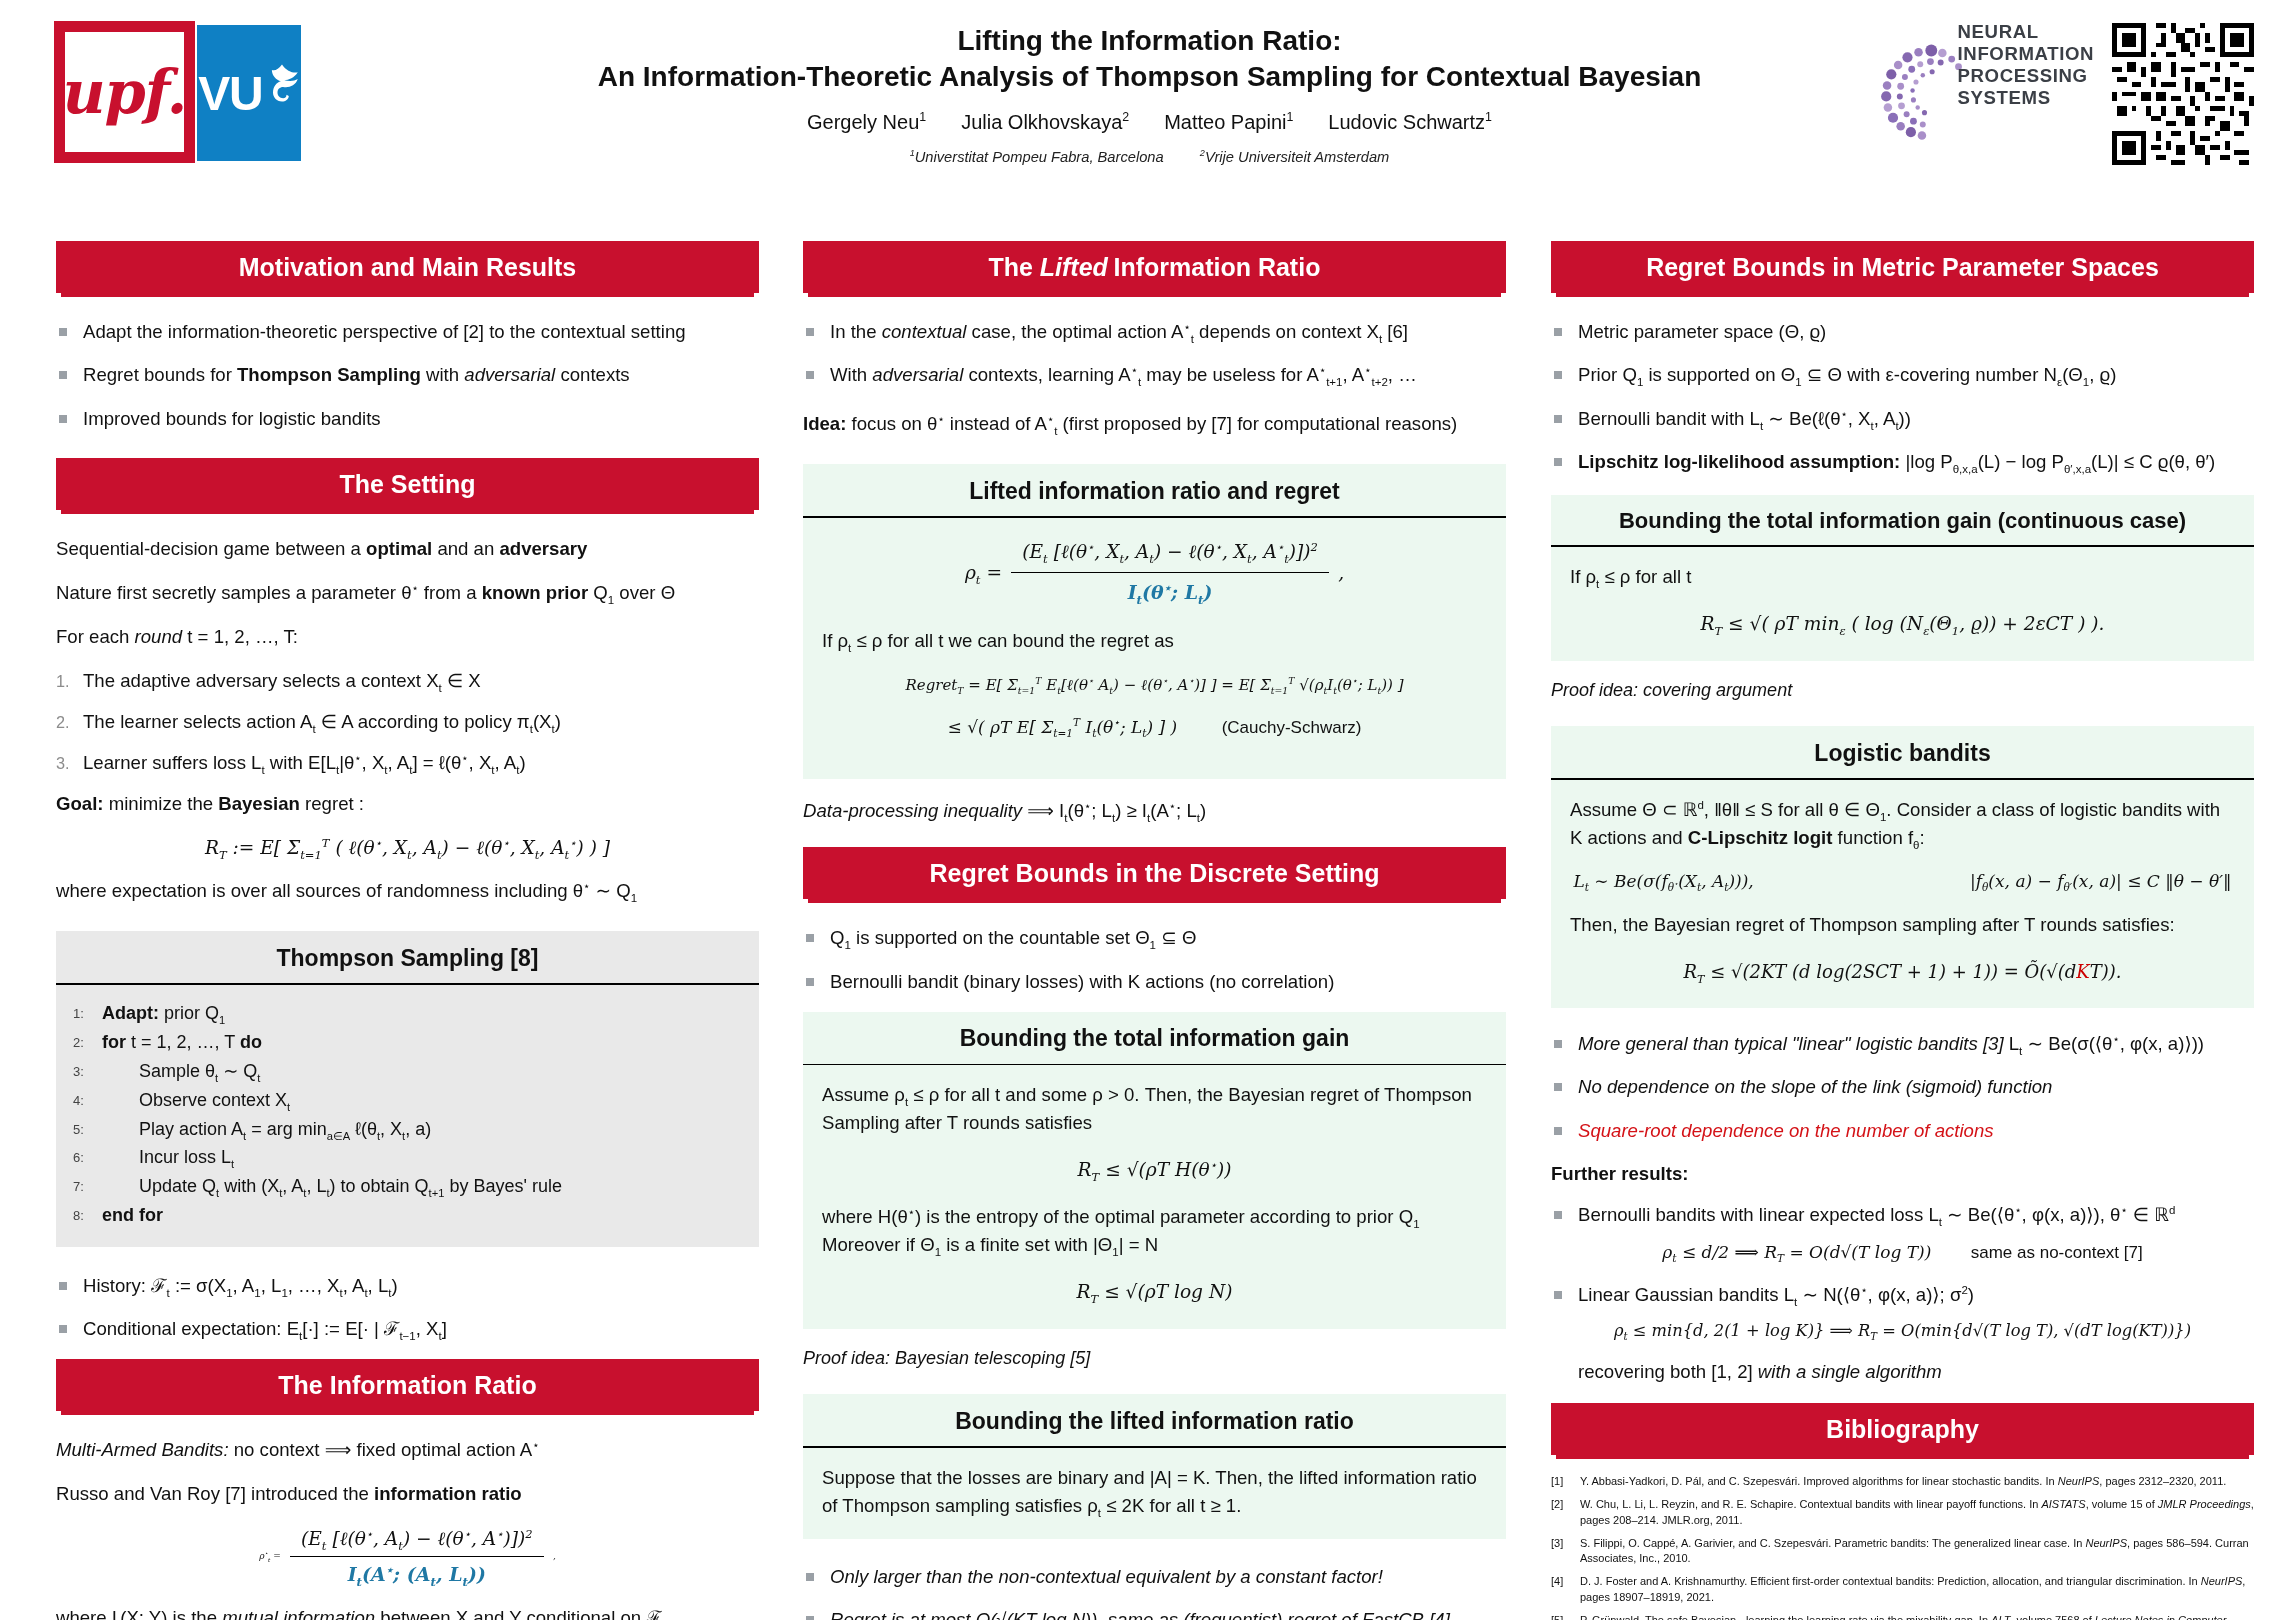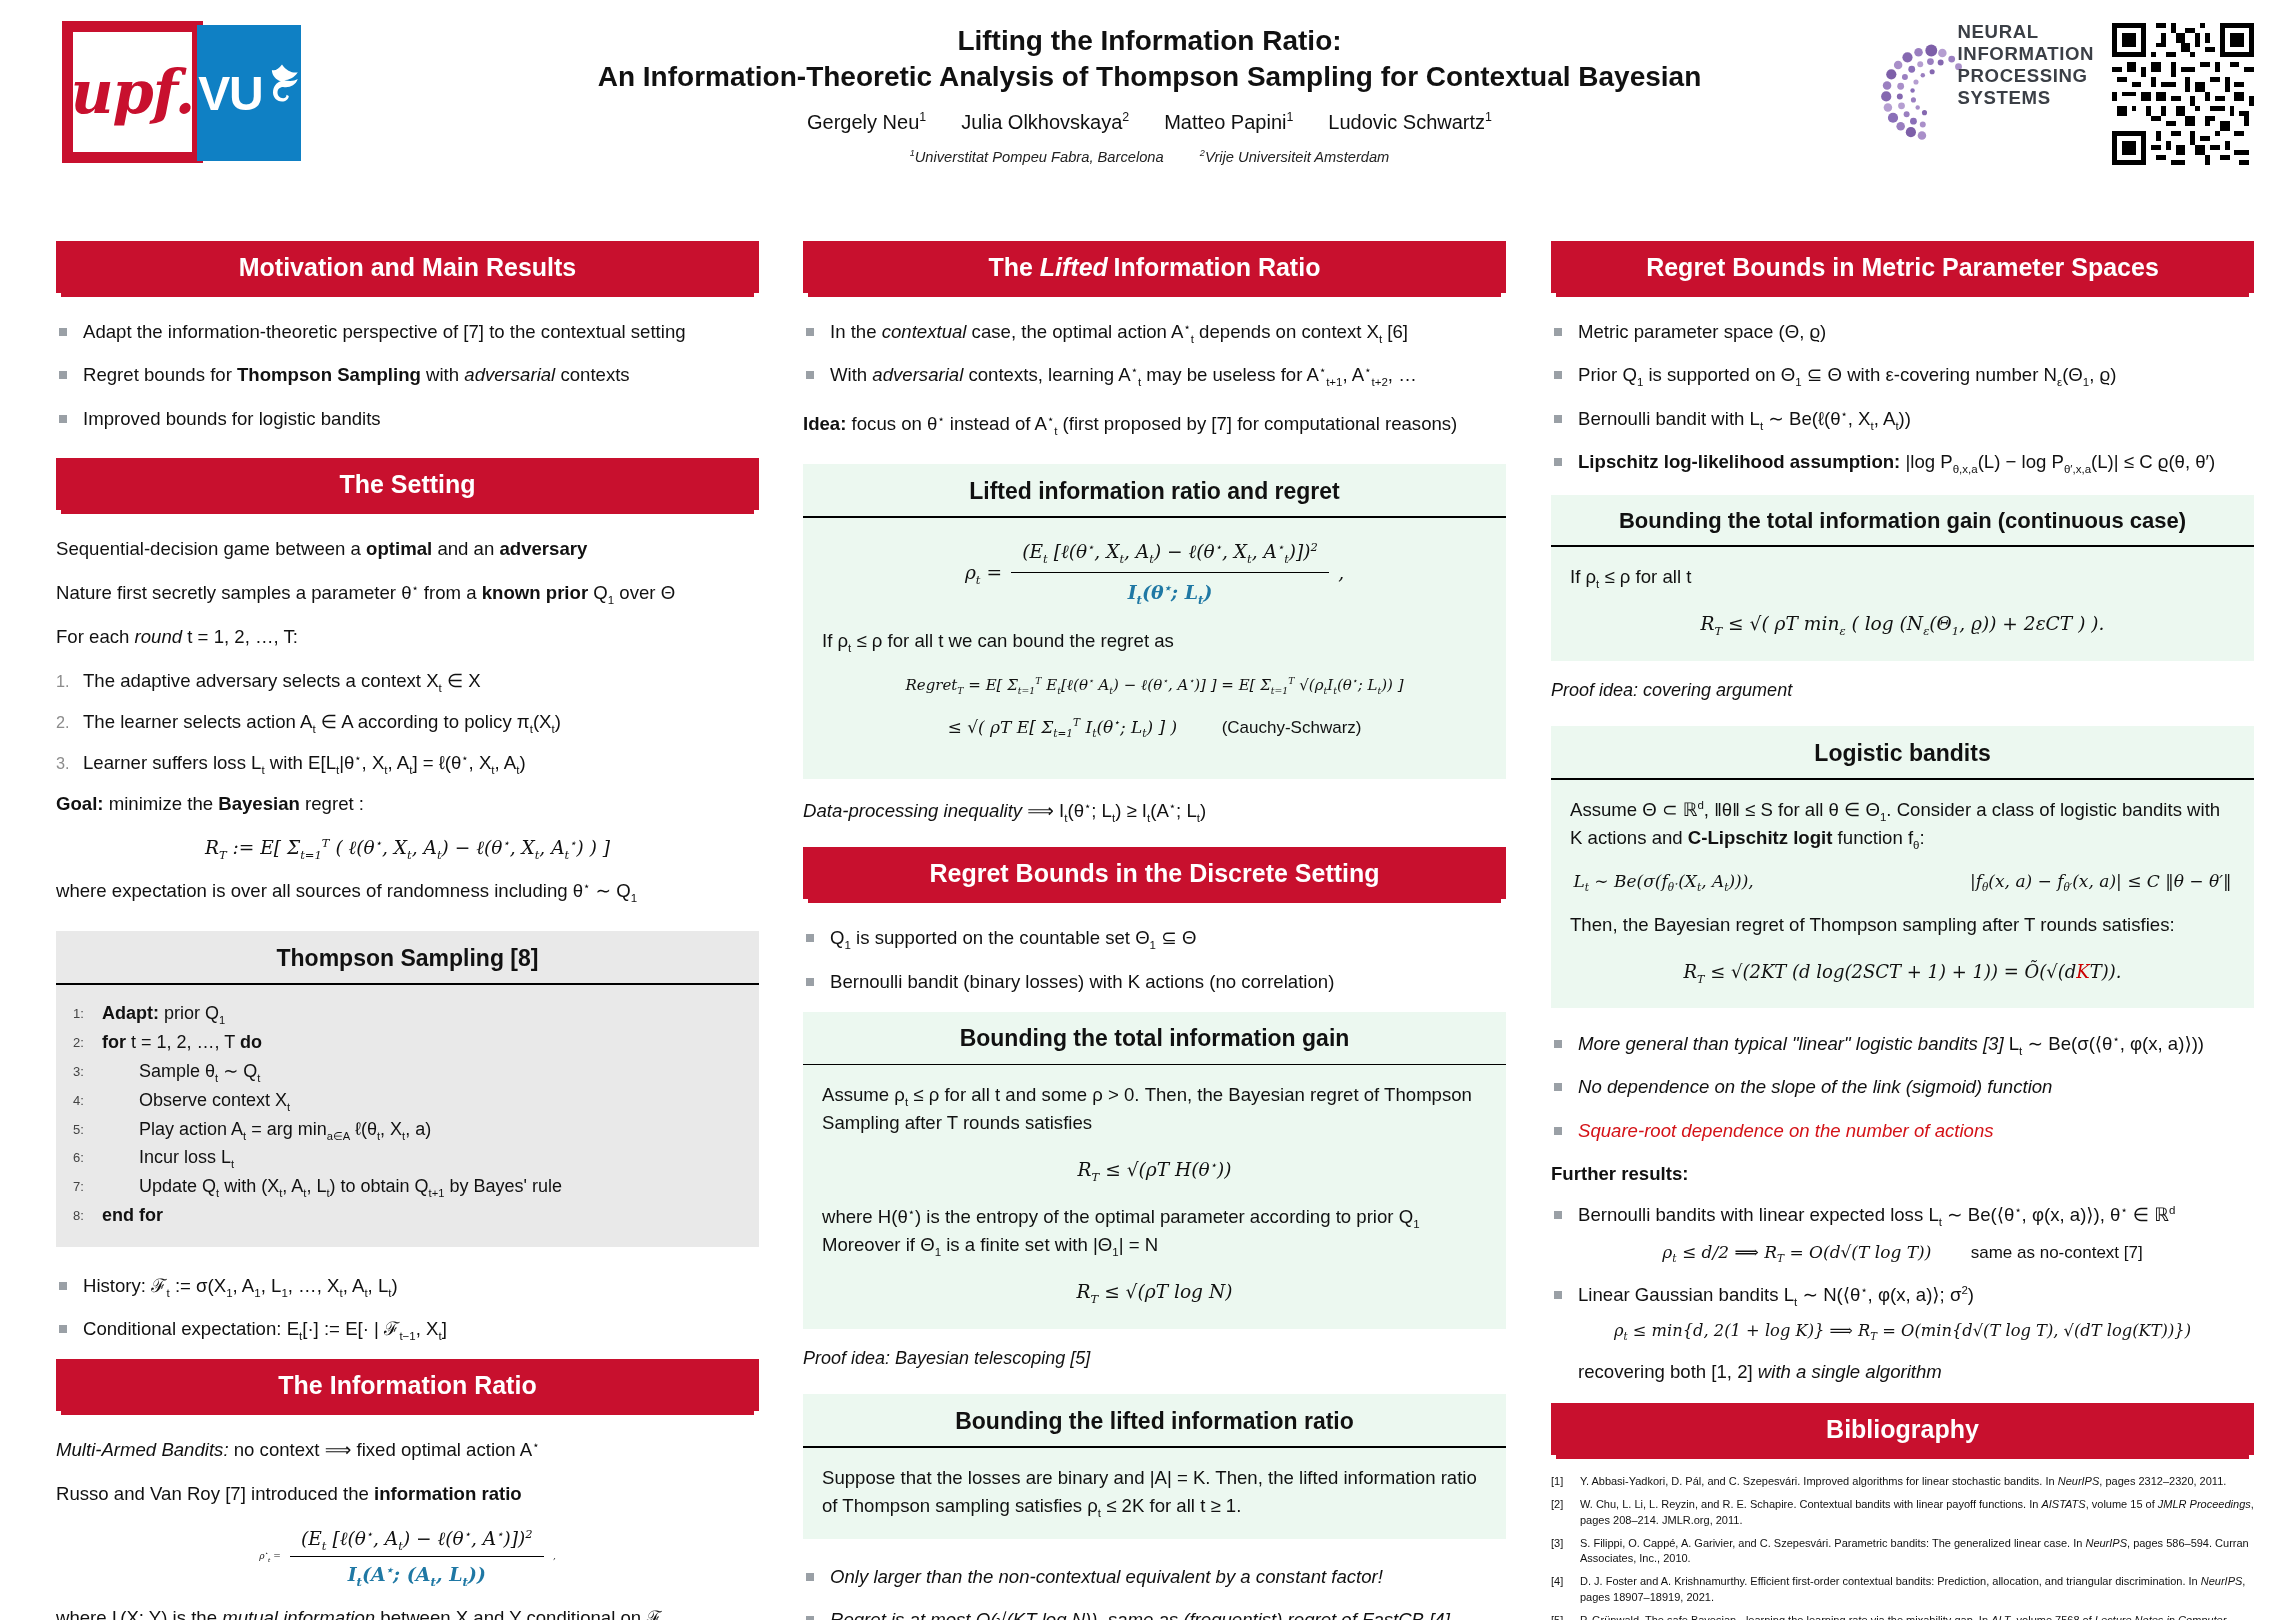--- a/index.html
+++ b/index.html
@@ -10,21 +10,21 @@
   *{box-sizing:border-box; margin:0; padding:0;}
   html,body{background:#fff;}
   body{width:2295px; height:1621px; position:relative; overflow:hidden;
        font-family:"Liberation Sans", sans-serif; color:var(--text-dark);}
   sub,sup{font-size:62%; line-height:0;}
   b{font-weight:bold;}
   .math{font-family:"DejaVu Serif", serif; font-style:italic;}
   .math b{font-weight:bold;}
   .note{font-family:"Liberation Sans", sans-serif; font-style:normal;}
   
-  .upf-logo{position:absolute; left:62px; top:21.4px; width:141px; height:142px;
+  .upf-logo{position:absolute; left:54px; top:21.4px; width:141px; height:142px;
     border:11.3px solid var(--accent-red); display:flex; align-items:center; justify-content:center;}
   .upf-text{font-family:"DejaVu Serif", serif; font-style:italic; font-weight:bold;
     font-size:59px; color:var(--accent-red); letter-spacing:-1.1px;}
   .vu-logo{position:absolute; left:197px; top:25px; width:104px; height:136px;
     background:var(--vu-blue); display:flex; align-items:center; justify-content:center; gap:1.1px;}
   .vu-text{color:#fff; font-size:48px; font-weight:bold; letter-spacing:-1.1px;text-align:right;}
   .vu-wing{margin-bottom:19px;}
   .title-wrap{position:absolute; left:507px; top:22.5px; width:1285px; text-align:center;}
   .title-line{font-size:28px; font-weight:bold; line-height:1.32;}
   .authors{margin-top:14.7px; font-size:20px;}
@@ -236,21 +236,21 @@
       <rect x="20" y="20" width="1" height="1" fill="#fff"></rect>
     </g>
   </svg>
 </div>
 
 <div class="col" id="col1">
   <div class="banner">
       <span>Motivation and Main Results</span>
     </div>
   <div class="sec">
-    <div class="bullet">Adapt the information-theoretic perspective of [7] to the contextual setting</div>
+    <div class="bullet">Adapt the information-theoretic perspective of [2] to the contextual setting</div>
     <div class="bullet">Regret bounds for <b>Thompson Sampling</b> with <i>adversarial</i> contexts</div>
     <div class="bullet">Improved bounds for logistic bandits</div>
   </div>
 
   <div class="banner">
       <span>The Setting</span>
     </div>
   <div class="sec">
     <div class="para math" style="font-family:'Liberation Sans',sans-serif;font-style:normal">Sequential-decision game between a <b>optimal</b> and an <b>adversary</b></div>
     <div class="para math" style="font-family:'Liberation Sans',sans-serif;font-style:normal">Nature first secretly samples a parameter θ<sup>⋆</sup> from a <b>known prior</b> Q<sub>1</sub> over Θ</div>

